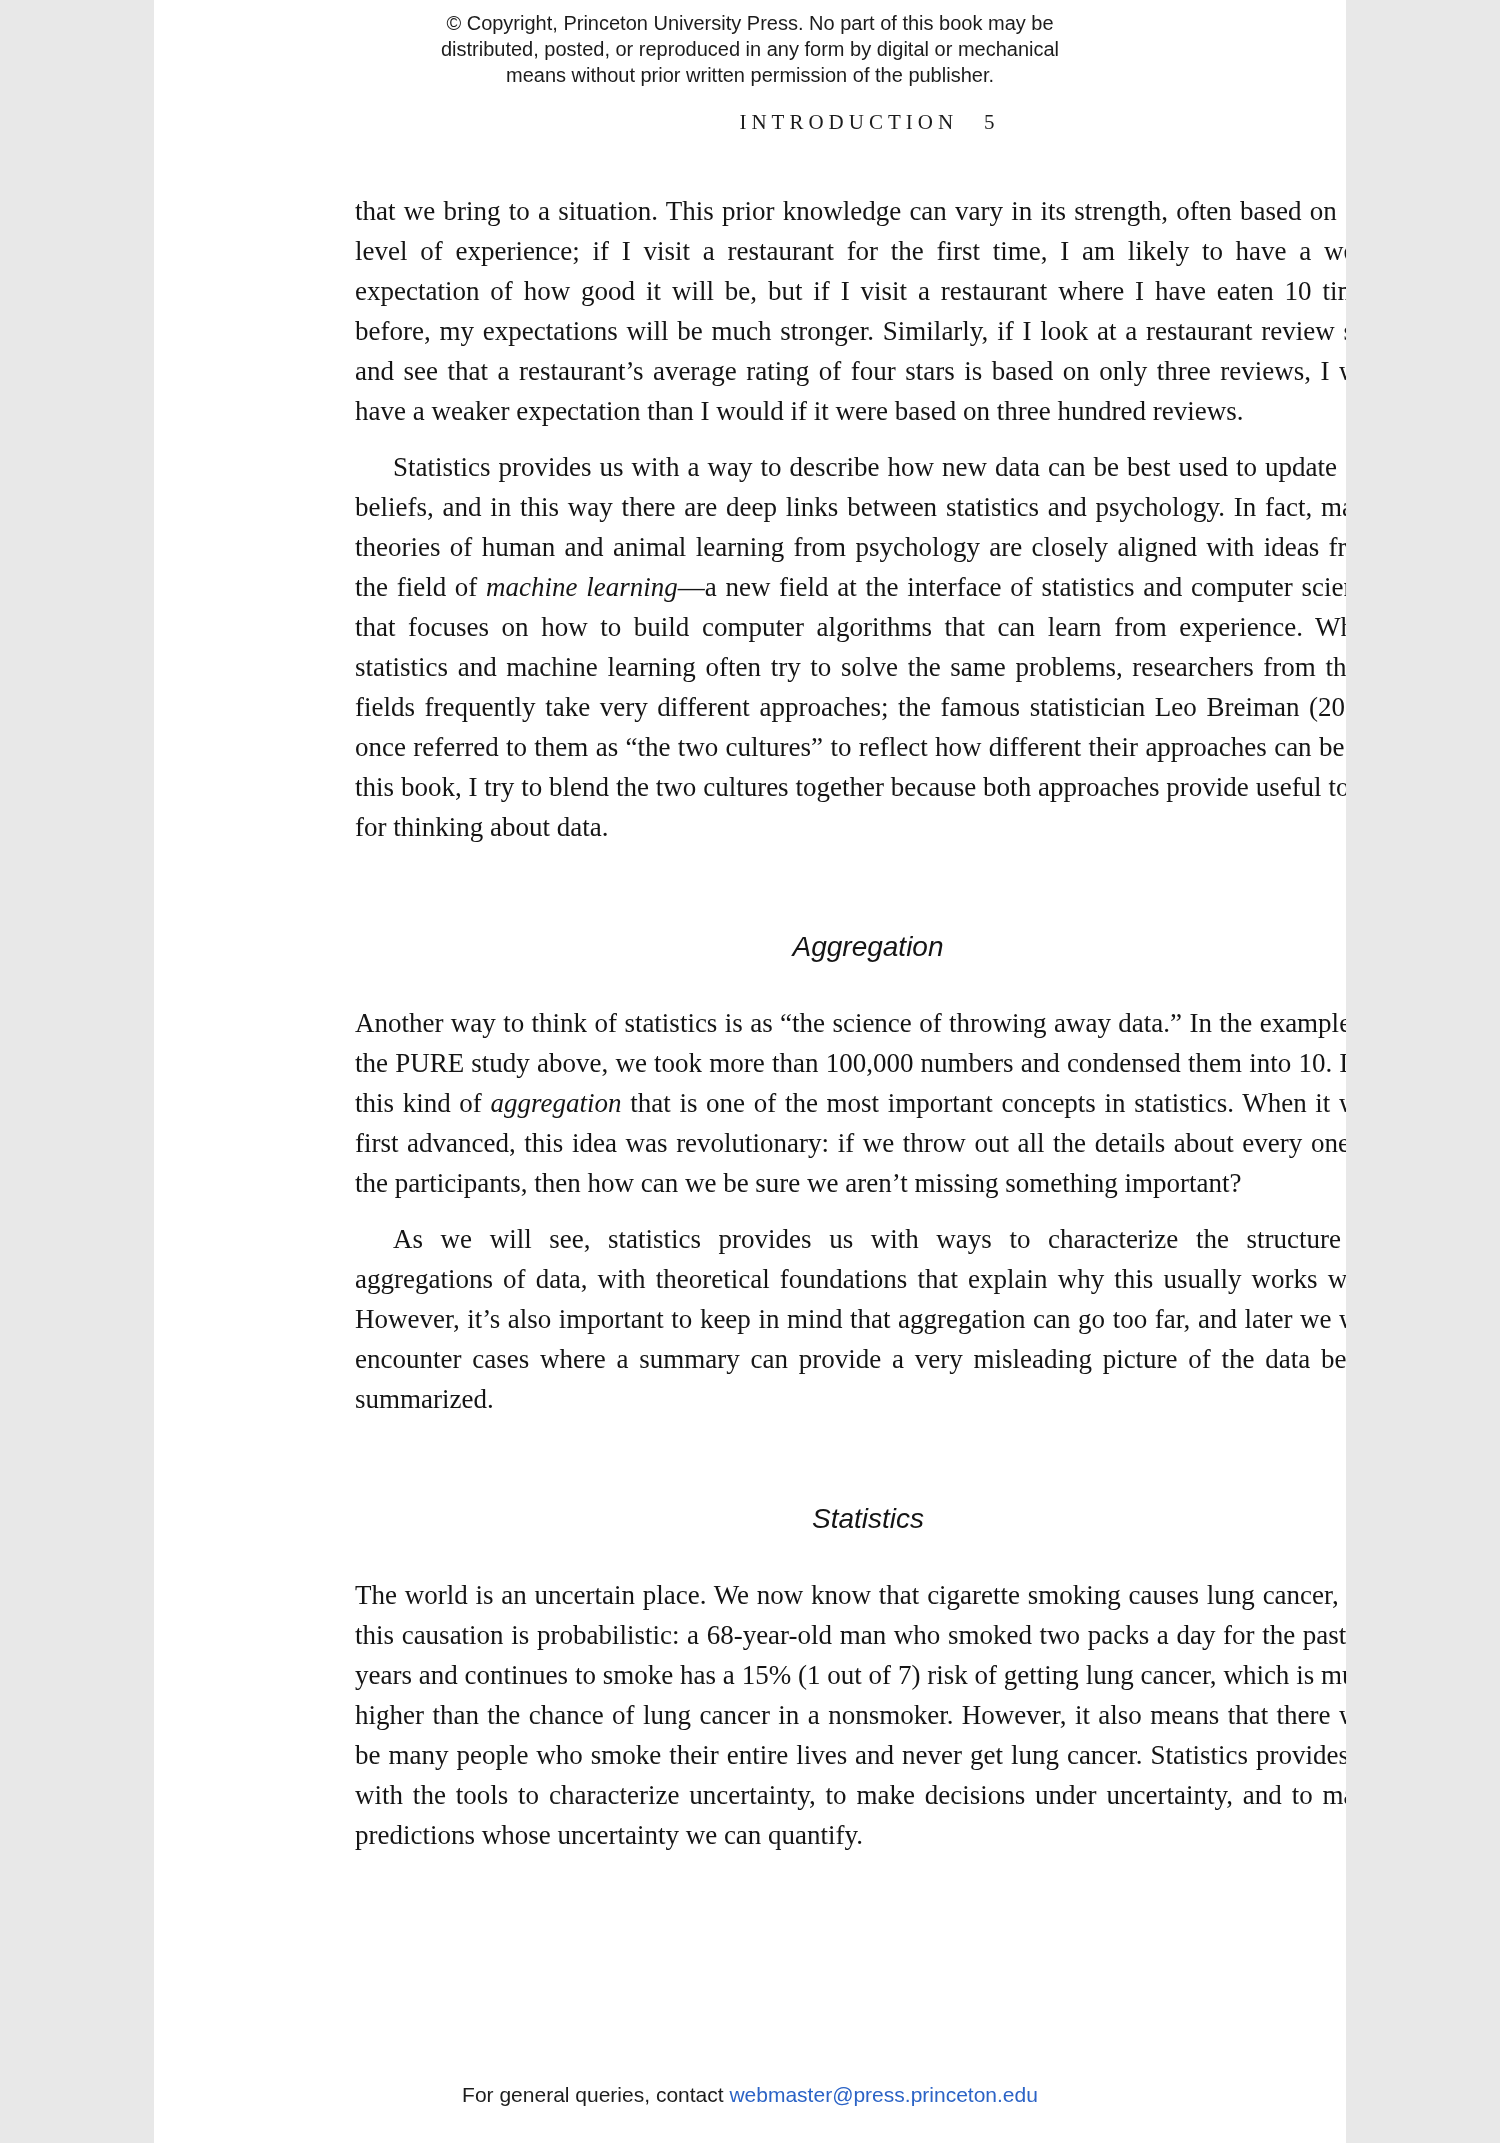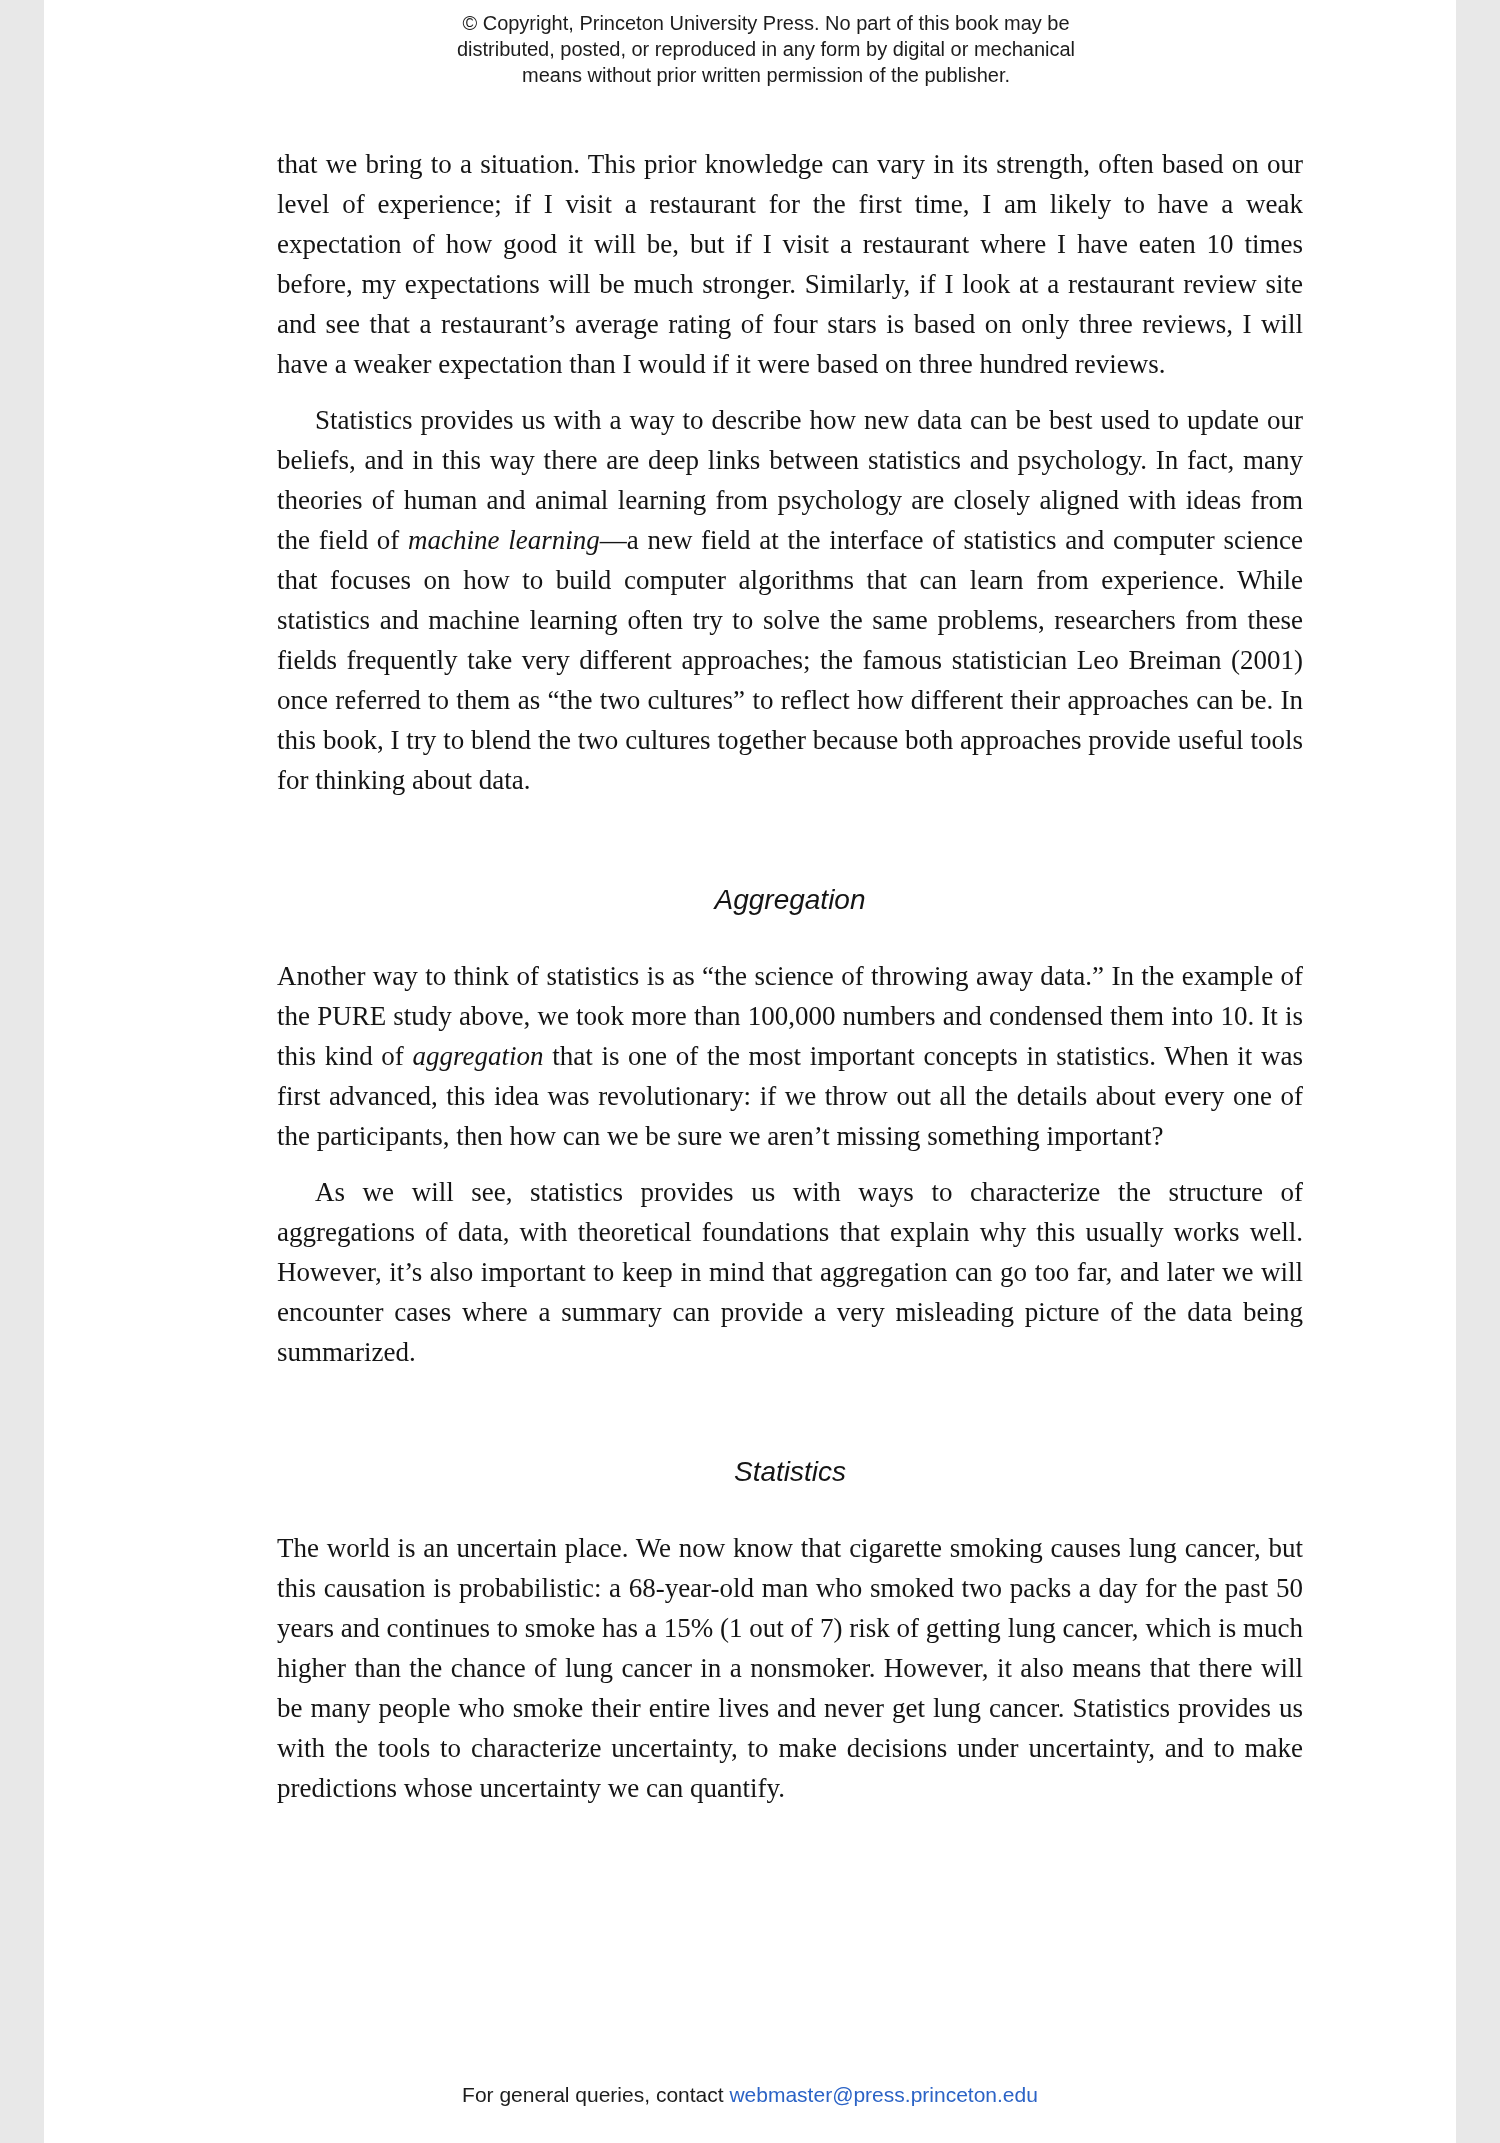--- a/index.html
+++ b/index.html
@@ -1,26 +1,25 @@
 <!DOCTYPE html>
 <html style="--background: #ffffff; --text: #151515; --link-blue: #2b63c6;"><head>
 <meta charset="utf-8">
 <title>Book Page</title>
 <style>
   html, body { margin: 0; padding: 0; background: #e8e8e8; }
   .page {
     position: relative;
-    width: 1412px;
+    width: 1192px;
     height: 2143px;
     margin: 0 auto;
     background: var(--background, #ffffff);
     color: var(--text, #121212);
     overflow: hidden;
     box-sizing: border-box;
-    padding-left: 32px;
   }
   .copyright {
     padding-top: 10px;
     text-align: center;
     font-family: "Liberation Sans", sans-serif;
     font-size: 20px;
     line-height: 26px;
     color: #1c1c1c;
   }
   .running-head {
@@ -76,20 +75,23 @@
 <body>
 
 <div class="page">
 
   <div class="copyright">
     <div>© Copyright, Princeton University Press. No part of this book may be</div>
     <div>distributed, posted, or reproduced in any form by digital or mechanical</div>
     <div>means without prior written permission of the publisher.</div>
   </div>
 
+  <div class="running-head">
+    <span>INTRODUCTION</span><span class="pageno">5</span>
+  </div>
 
   <main class="text-block">
     <p><span>that we bring to a situation. This prior knowledge can vary in its strength, often based on our level of experience; if I visit a restaurant for the first time, I am likely to have a weak expectation of how good it will be, but if I visit a restaurant where I have eaten 10 times before, my expectations will be much stronger. Similarly, if I look at a restaurant review site and see that a restaurant’s average rating of four stars is based on only three reviews, I will have a weaker expectation than I would if it were based on three hundred reviews.</span></p>
     <p class="indent"><span>Statistics provides us with a way to describe how new data can be best used to update our beliefs, and in this way there are deep links between statistics and psychology. In fact, many theories of human and animal learning from psychology are closely aligned with ideas from the field of </span><em>machine learning</em><span>—a new field at the interface of statistics and computer science that focuses on how to build computer algorithms that can learn from experience. While statistics and machine learning often try to solve the same problems, researchers from these fields frequently take very different approaches; the famous statistician Leo Breiman (2001) once referred to them as “the two cultures” to reflect how different their approaches can be. In this book, I try to blend the two cultures together because both approaches provide useful tools for thinking about data.</span></p>
     <h2 class="section-heading">Aggregation</h2>
     <p><span>Another way to think of statistics is as “the science of throwing away data.” In the example of the PURE study above, we took more than 100,000 numbers and condensed them into 10. It is this kind of </span><em>aggregation</em><span> that is one of the most important concepts in statistics. When it was first advanced, this idea was revolutionary: if we throw out all the details about every one of the participants, then how can we be sure we aren’t missing something important?</span></p>
     <p class="indent"><span>As we will see, statistics provides us with ways to characterize the structure of aggregations of data, with theoretical foundations that explain why this usually works well. However, it’s also important to keep in mind that aggregation can go too far, and later we will encounter cases where a summary can provide a very misleading picture of the data being summarized.</span></p>
     <h2 class="section-heading">Statistics</h2>
     <p><span>The world is an uncertain place. We now know that cigarette smoking causes lung cancer, but this causation is probabilistic: a 68-year-old man who smoked two packs a day for the past 50 years and continues to smoke has a 15% (1 out of 7) risk of getting lung cancer, which is much higher than the chance of lung cancer in a nonsmoker. However, it also means that there will be many people who smoke their entire lives and never get lung cancer. Statistics provides us with the tools to characterize uncertainty, to make decisions under uncertainty, and to make predictions whose uncertainty we can quantify.</span></p>
   </main>

